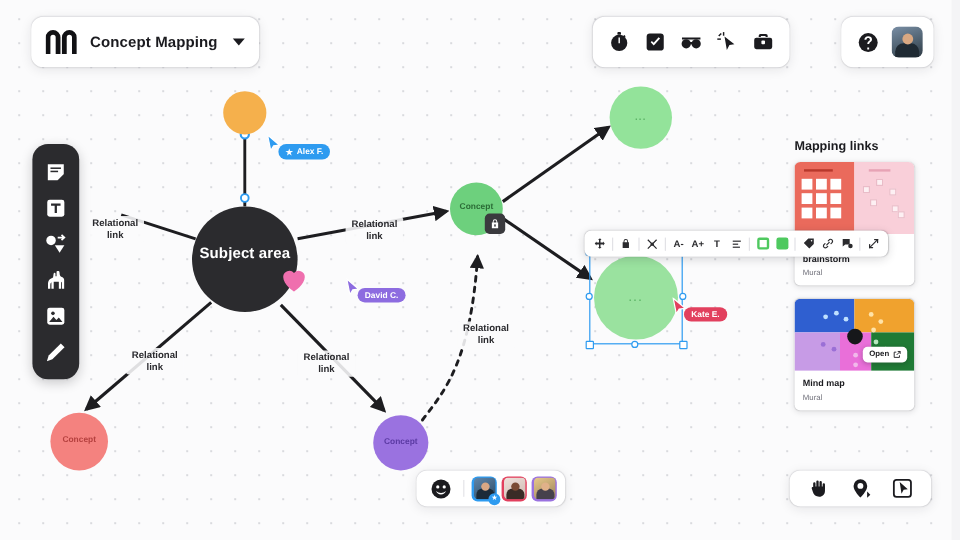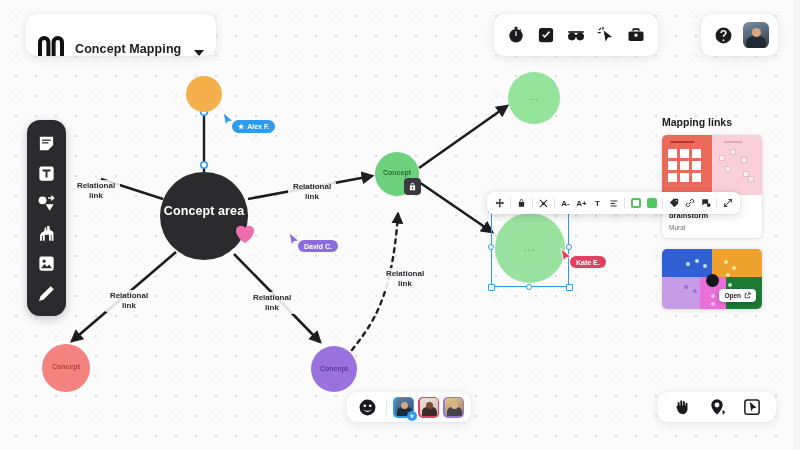--- a/index.html
+++ b/index.html
@@ -27,21 +27,21 @@
   .panel {
     background: #ffffff;
     border-radius: 12px;
     box-shadow: 0 2px 10px rgba(30,30,40,.10), 0 0 1px rgba(30,30,40,.14);
   }
   
   #header-bar {
     position: absolute; left: 26px; top: 14px;
     width: 190px; height: 42px;
     border-radius: 10px;
-    display: flex; align-items: flex-end;
+    display: flex; align-items: center;
     padding: 0 12px;
   }
   #brand-logo {
     width: 26px; height: 20px; flex: 0 0 auto;
     margin-right: 11px;
   }
   #board-title {
     font-size: 12.5px; font-weight: 700; color: #1b1b1f;
     letter-spacing: .1px; flex: 1 1 auto;
     white-space: nowrap; overflow: hidden;
@@ -275,21 +275,21 @@
     <line x1="419" y1="182" x2="492" y2="232" stroke="#1d1d20" stroke-width="2.6" marker-end="url(#arrow)"></line>
 
     <line x1="176" y1="252" x2="72" y2="341" stroke="#1d1d20" stroke-width="2.6" marker-end="url(#arrow)"></line>
 
     <line x1="234" y1="254" x2="320" y2="342" stroke="#1d1d20" stroke-width="2.6" marker-end="url(#arrow)"></line>
 
     <path d="M 352 350 C 372 324 392 300 398 214" fill="none" stroke="#1d1d20" stroke-width="2.4" stroke-dasharray="4 5" stroke-linecap="round" marker-end="url(#arrow)"></path>
   </svg>
 
   <div class="node" id="node-subject"></div>
-  <div class="node-label" id="node-subject-label">Concept area</div>
+  <div class="node-label" id="node-subject-label">Subject area</div>
 
   <div class="node" id="node-orange"></div>
 
   <div class="node" id="node-concept-green"></div>
   <div class="node-label" id="node-concept-green-label">Concept</div>
   <div id="lock-badge">
     <svg width="9" height="9" viewBox="0 0 24 24" fill="currentColor" aria-hidden="true">
       <path d="M17 9V7a5 5 0 0 0-10 0v2H5v13h14V9h-2zm-8-2a3 3 0 0 1 6 0v2H9V7zm4 9.7V19h-2v-2.3a2 2 0 1 1 2 0z"></path>
     </svg>
   </div>
@@ -597,20 +597,24 @@
         <span style="position:absolute;left:49px;top:53px;width:4px;height:4px;border-radius:50%;background:#f1b9ea;"></span>
         <div id="open-chip">
           <span>Open</span>
           <svg width="7" height="7" viewBox="0 0 24 24" fill="none" stroke="#1b1b1f" stroke-width="2.6" aria-hidden="true">
             <path d="M14 3h7v7"></path>
               <path d="M21 3 11 13"></path>
             <path d="M19 14v6H4V5h6"></path>
           </svg>
         </div>
       </div>
+      <div class="card-meta">
+        <div class="card-title">Mind map</div>
+        <div class="card-sub">Mural</div>
+      </div>
     </div>
   </div>
 
   <div id="bottom-center" class="panel">
     <div class="tool-btn">
       <svg width="19" height="19" viewBox="0 0 24 24" fill="currentColor" aria-hidden="true">
         <circle cx="12" cy="12" r="10"></circle>
         <circle cx="8.6" cy="9.8" r="1.7" fill="#ffffff"></circle>
         <circle cx="15.4" cy="9.8" r="1.7" fill="#ffffff"></circle>
         <path d="M6.8 14.2a5.6 5.6 0 0 0 10.4 0c-1.4 1.3-3.2 2-5.2 2s-3.8-.7-5.2-2z" fill="#ffffff"></path>

